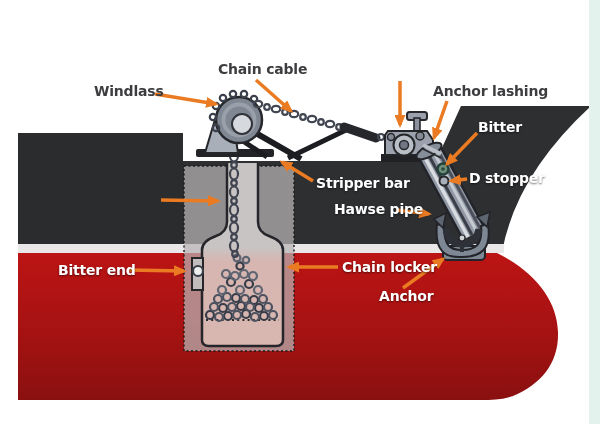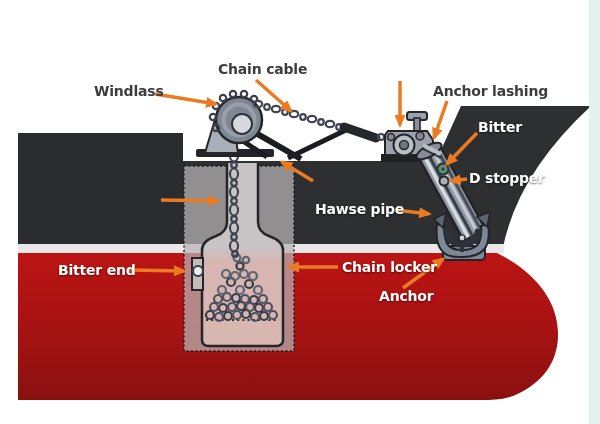--- a/index.html
+++ b/index.html
@@ -226,18 +226,19 @@
       <line x1="338" y1="267" x2="289" y2="267"></line>
       <line x1="403" y1="288" x2="443" y2="259"></line>
     </g>
   </svg>
 
   <div class="lbl lbl-dark" style="left:94px;top:84px">Windlass</div>
   <div class="lbl lbl-dark" style="left:218px;top:62px">Chain cable</div>
   <div class="lbl lbl-dark" style="left:433px;top:84px">Anchor lashing</div>
   <div class="lbl lbl-light" style="left:478px;top:120px">Bitter</div>
   <div class="lbl lbl-light" style="left:469px;top:171px">D stopper</div>
-  <div class="lbl lbl-light" style="left:315px;top:202px">Hawse pipe</div>
+  <div class="lbl lbl-light" style="left:316px;top:176px">Stripper bar</div>
+  <div class="lbl lbl-light" style="left:334px;top:202px">Hawse pipe</div>
   <div class="lbl lbl-light" style="left:58px;top:263px">Bitter end</div>
   <div class="lbl lbl-light" style="left:342px;top:260px">Chain locker</div>
   <div class="lbl lbl-light" style="left:379px;top:289px">Anchor</div>
 
 </div>
 
 </body></html>

